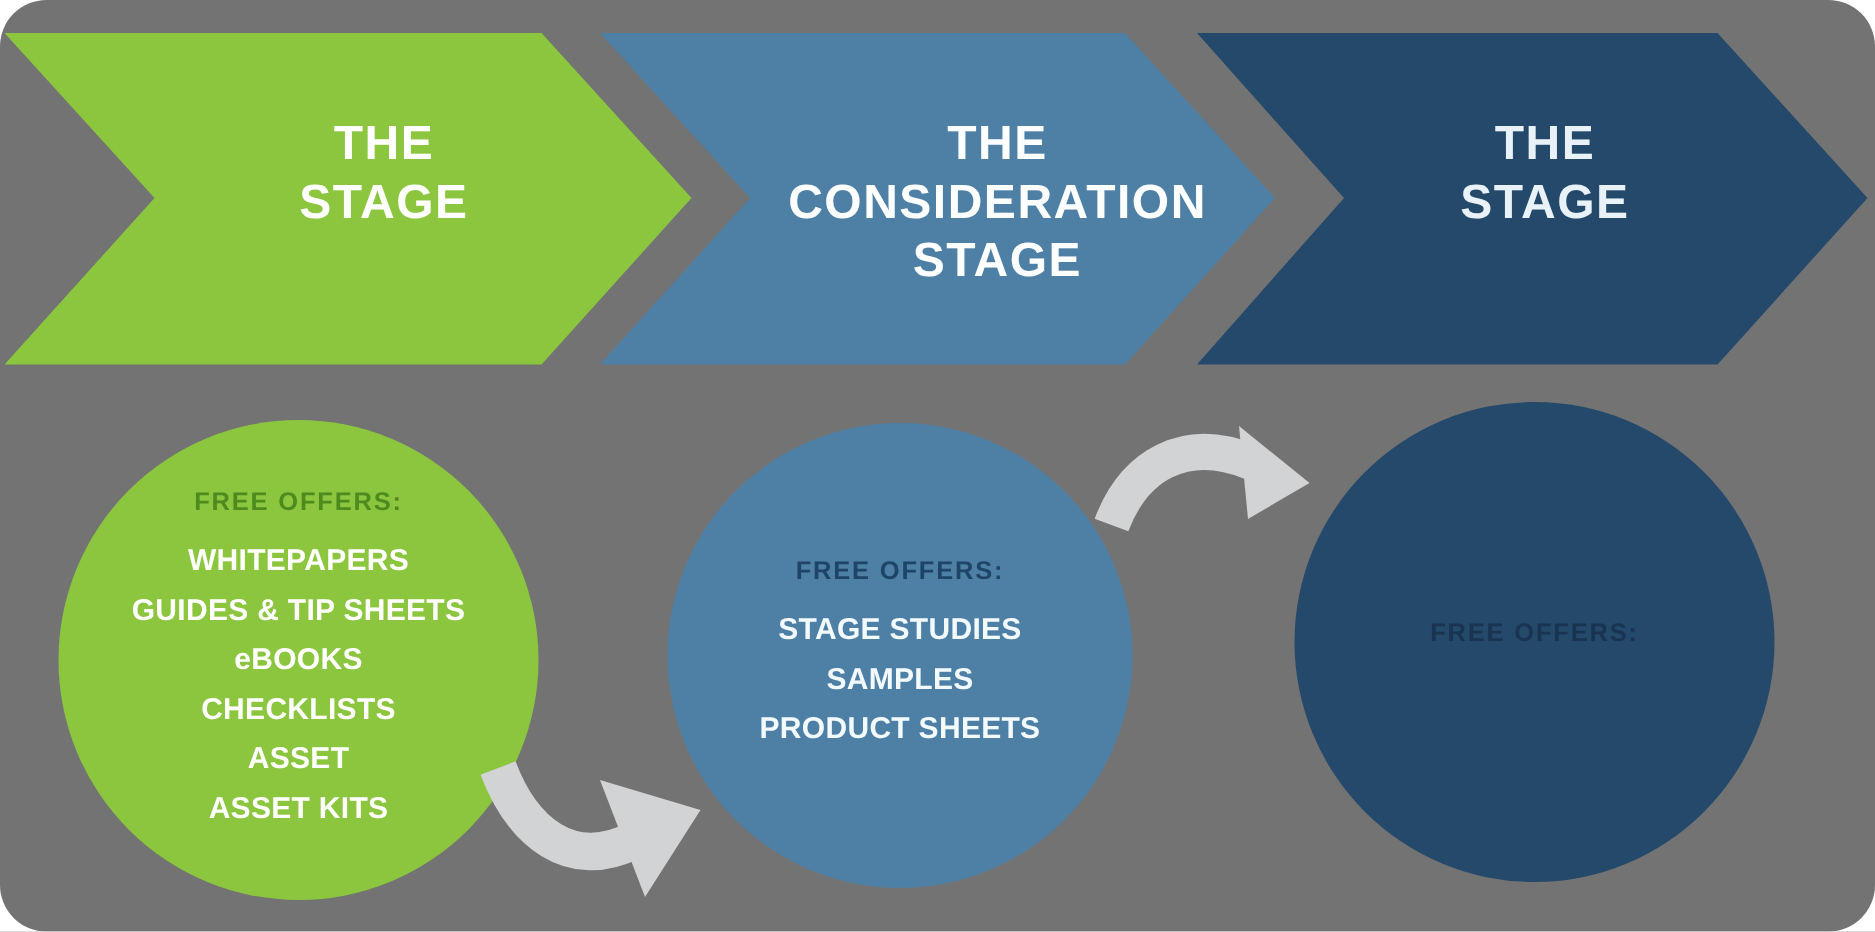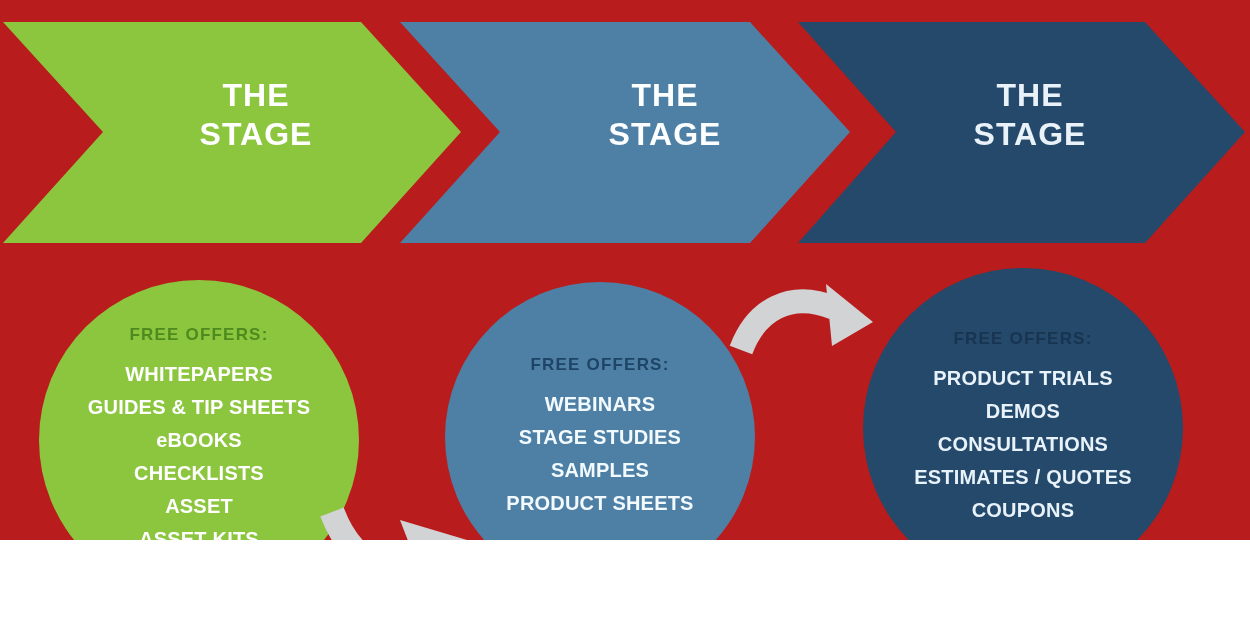--- a/index.html
+++ b/index.html
@@ -3,24 +3,25 @@
 <meta charset="utf-8">
 <style>
   html, body {
     margin: 0;
     padding: 0;
     background: #ffffff;
   }
   #stage {
     position: relative;
     width: 1250px;
-    height: 540px;
-    background: #b91c1c;
+    height: 621px;
+    background: #737373;
     font-family: "Liberation Sans", sans-serif;
     overflow: hidden;
+    border-radius: 31px;
   }
   
   #chevron-band {
     position: absolute;
     left: 0;
     top: 0;
   }
   .stage-title {
     position: absolute;
     top: 76px;
@@ -81,20 +82,21 @@
     <polygon points="400,22 750,22 850,132 750,243 400,243 500,132" fill="#4E80A6"></polygon>
     <polygon points="798,22 1145,22 1245,132 1145,243 798,243 896,132" fill="#24496B"></polygon>
   </svg>
 
   <div id="title-awareness" class="stage-title" style="color: rgb(255, 255, 255);">
     <span class="line">THE</span>
     <span class="line">STAGE</span>
   </div>
   <div id="title-consideration" class="stage-title" style="color: rgb(253, 254, 255);">
     <span class="line">THE</span>
+    <span class="line">CONSIDERATION</span>
     <span class="line">STAGE</span>
   </div>
   <div id="title-decision" class="stage-title" style="color: rgb(234, 242, 249);">
     <span class="line">THE</span>
     <span class="line">STAGE</span>
   </div>
 
   <div id="circle-awareness" class="offers-circle" style="background-color: rgb(140, 198, 63);">
     <div class="offers-header" style="color: rgb(78, 139, 30);">FREE OFFERS:</div>
     <ul class="offers-list" style="color: rgb(255, 255, 255);">
@@ -103,36 +105,28 @@
       <li>eBOOKS</li>
       <li>CHECKLISTS</li>
       <li>ASSET</li>
       <li>ASSET KITS</li>
     </ul>
   </div>
 
   <div id="circle-consideration" class="offers-circle" style="background-color: rgb(78, 128, 166);">
     <div class="offers-header" style="color: rgb(30, 68, 103);">FREE OFFERS:</div>
     <ul class="offers-list" style="color: rgb(243, 250, 254);">
-      <li>WEBINARS</li>
       <li>STAGE STUDIES</li>
       <li>SAMPLES</li>
       <li>PRODUCT SHEETS</li>
     </ul>
   </div>
 
   <div id="circle-decision" class="offers-circle" style="background-color: rgb(36, 73, 107);">
     <div class="offers-header" style="color: rgb(24, 52, 80);">FREE OFFERS:</div>
-    <ul class="offers-list" style="color: rgb(232, 242, 250);">
-      <li>PRODUCT TRIALS</li>
-      <li>DEMOS</li>
-      <li>CONSULTATIONS</li>
-      <li>ESTIMATES / QUOTES</li>
-      <li>COUPONS</li>
-    </ul>
   </div>
 
   <svg id="connector-1" class="connector" width="165" height="115" viewBox="0 0 165 115">
     <path d="M14,20 C30,62 62,90 105,68" fill="none" stroke-width="25" stroke="#D1D3D4"></path>
     <polygon points="82,28 149,48 112,106" fill="#D1D3D4"></polygon>
   </svg>
 
   <svg id="connector-2" class="connector" width="160" height="92" viewBox="0 0 160 92">
     <path d="M15,74 C30,34 64,14 108,32" fill="none" stroke-width="24" stroke="#D1D3D4"></path>
     <polygon points="100,8 147,46 106,70" fill="#D1D3D4"></polygon>

